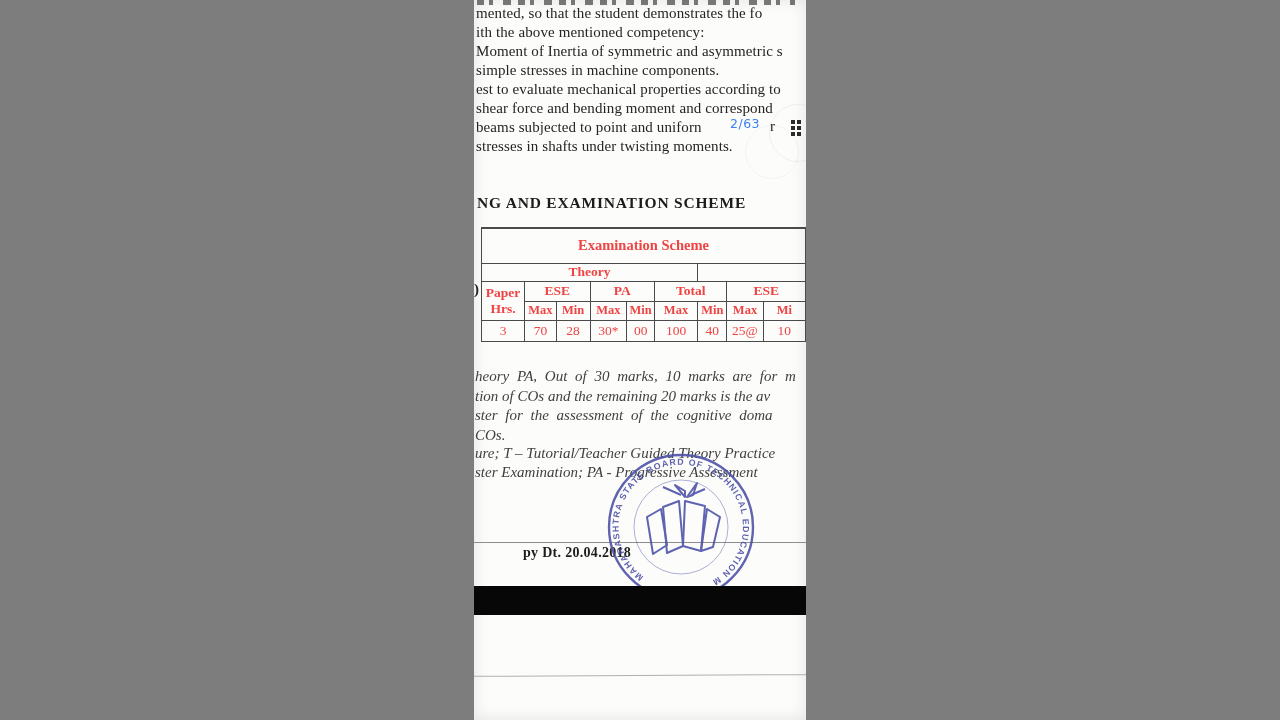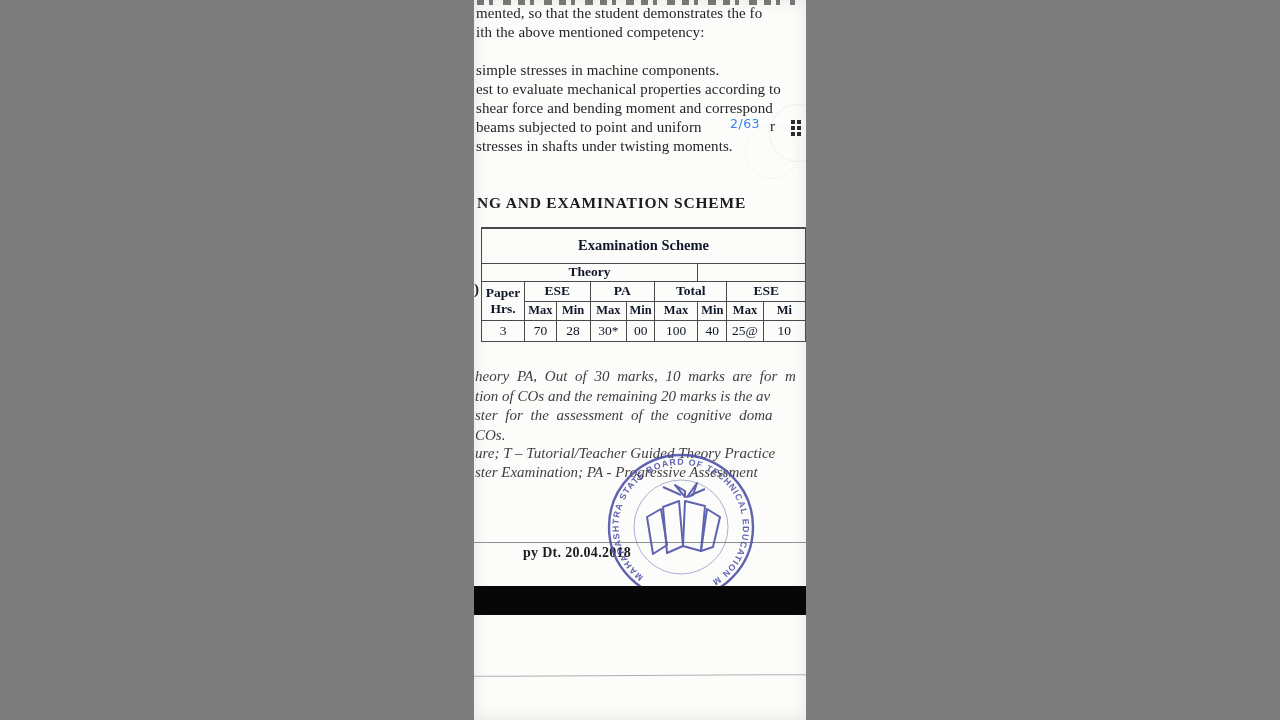--- a/index.html
+++ b/index.html
@@ -8,21 +8,21 @@
   .page{position:absolute;left:474px;top:0;width:332px;height:720px;background:#fcfcfa;
         overflow:hidden;box-shadow:inset 0 0 16px rgba(0,0,0,0.10);}
   .bline{position:absolute;left:2px;white-space:nowrap;font-size:15px;line-height:19px;
          color:#242424;letter-spacing:0.1px;}
   .frag-strip{position:absolute;top:0;left:3px;width:318px;height:5px;opacity:.62;
       background:repeating-linear-gradient(90deg,#2a2a2a 0 7px,transparent 7px 12px,
       #2a2a2a 12px 16px,transparent 16px 26px,#2a2a2a 26px 34px,transparent 34px 41px);}
   .heading{position:absolute;left:3px;top:194px;font-weight:bold;font-size:15.5px;
            letter-spacing:0.8px;color:#1c1c1c;white-space:nowrap;}
   table.scheme{position:absolute;left:7px;top:227px;border-collapse:collapse;table-layout:fixed;
-               font-family:"Liberation Serif","DejaVu Serif",serif;color:#0f172a;padding-left:36px;}
+               font-family:"Liberation Serif","DejaVu Serif",serif;color:#ef4444;padding-left:36px;}
   table.scheme td{border:1px solid #4a4a4a;text-align:center;padding:0;overflow:hidden;white-space:nowrap;}
   table.scheme .t2{border-top-width:2px;}
   .cell-hd{font-weight:bold;font-size:13.5px;}
   .cell-mm{font-weight:bold;font-size:12.5px;}
   .cell-val{font-size:13.5px;}
   .exam-hd{font-weight:bold;font-size:14.5px;text-align:right;padding-right:12px;}
   .paren{position:absolute;left:0px;top:281px;font-size:15px;font-weight:bold;color:#222;}
   .note{position:absolute;left:1px;white-space:nowrap;font-style:italic;font-size:15px;
         line-height:19px;color:#404040;}
   .wsp{word-spacing:4px;}
@@ -49,20 +49,21 @@
 </head>
 <body>
 
 <div class="stage">
   <div class="page">
 
     <div class="frag-strip"></div>
 
     <div class="bline" style="top:4px">mented, so that the student demonstrates the fo</div>
     <div class="bline" style="top:23px">ith the above mentioned competency:</div>
+    <div class="bline" style="top:42px">Moment of Inertia of symmetric and asymmetric s</div>
     <div class="bline" style="top:80px">est to evaluate mechanical properties according to</div>
     <div class="bline" style="top:61px">simple stresses in machine components.</div>
     <div class="bline" style="top:99px">shear force and bending moment and correspond</div>
     <div class="bline" style="top:137px">stresses in shafts under twisting moments.</div>
     <div class="bline" style="top:118px">beams subjected to point and uniforn</div>
 
     <div class="heading">NG AND EXAMINATION SCHEME</div>
 
     <div class="paren">)</div>
 

